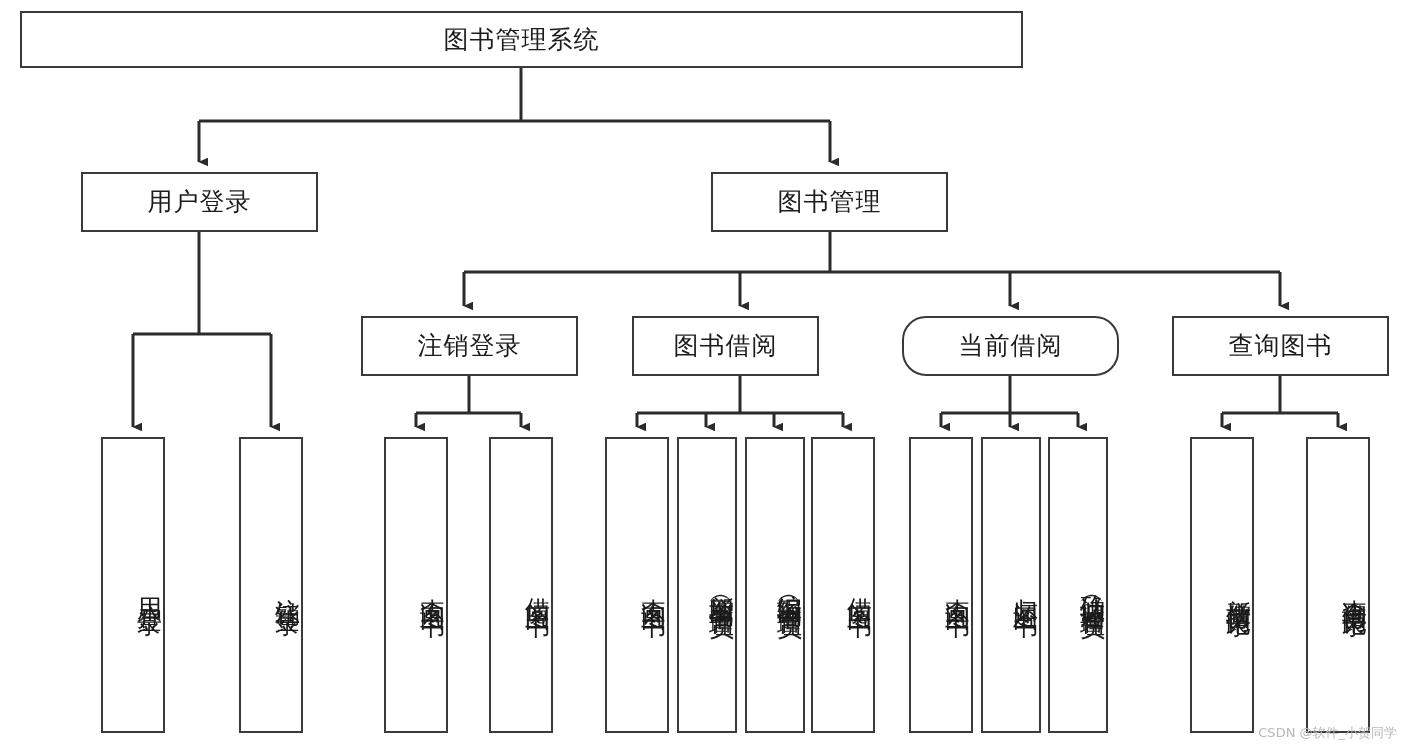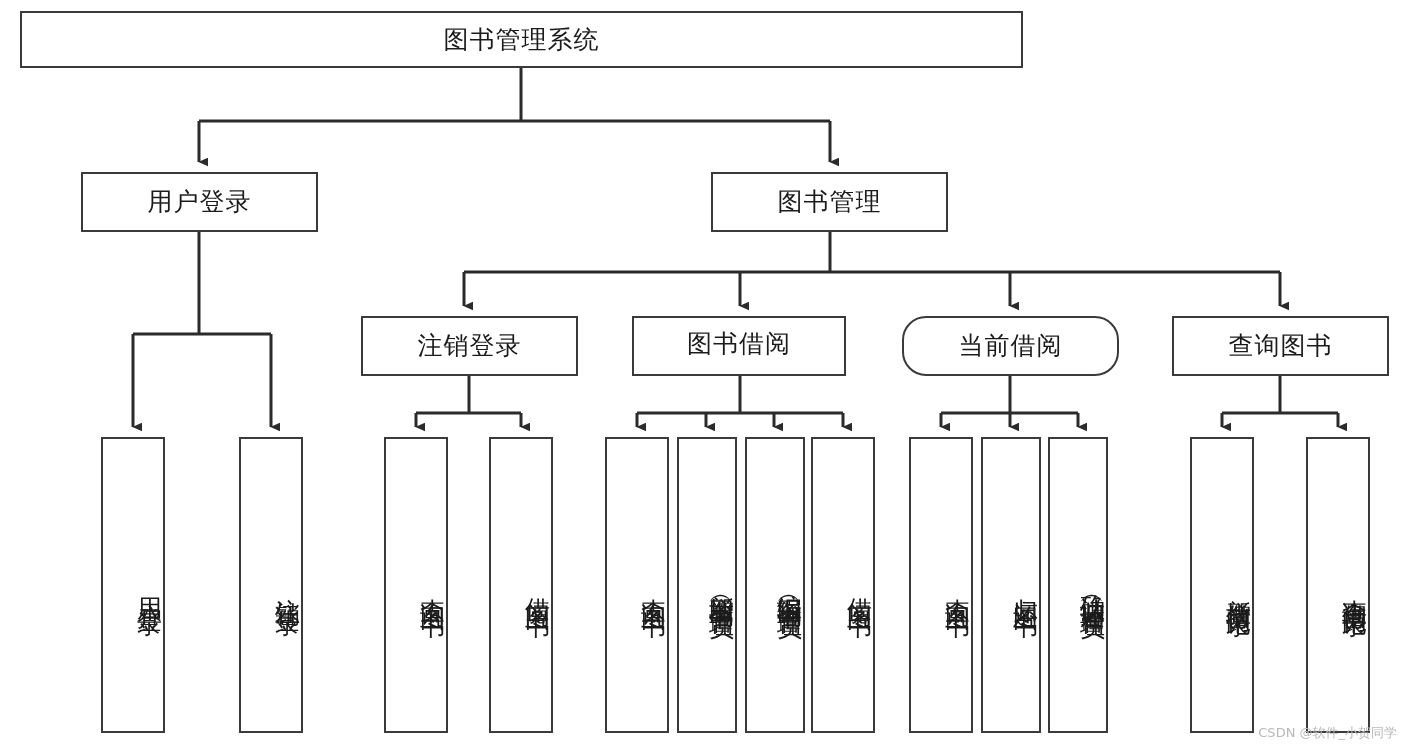--- a/index.html
+++ b/index.html
@@ -104,21 +104,21 @@
       <path d="M1338,413 L1338,427" marker-end="url(#ah)"></path>
     </g>
   </svg>
 
   <div class="node h root" style="left:20px;top:11px;width:1003px;height:57px;">图书管理系统</div>
 
   <div class="node h" style="left:81px;top:172px;width:237px;height:60px;">用户登录</div>
   <div class="node h" style="left:711px;top:172px;width:237px;height:60px;">图书管理</div>
 
   <div class="node h" style="left:361px;top:316px;width:217px;height:60px;">注销登录</div>
-  <div class="node h" style="left:632px;top:316px;width:214px;height:60px;font-family:Liberation Mono, monospace;">图书借阅</div>
+  <div class="node h" style="left:632px;top:316px;width:187px;height:60px;">图书借阅</div>
   <div class="node h" style="left:902px;top:316px;width:217px;height:60px;border-radius:24px;">当前借阅</div>
   <div class="node h" style="left:1172px;top:316px;width:217px;height:60px;">查询图书</div>
 
   <div class="node v" style="left:101px;top:437px;width:64px;height:296px;">用户登录</div>
   <div class="node v" style="left:239px;top:437px;width:64px;height:296px;">注销登录</div>
 
   <div class="node v" style="left:384px;top:437px;width:64px;height:296px;">查询图书</div>
   <div class="node v" style="left:489px;top:437px;width:64px;height:296px;">借阅图书</div>
 
   <div class="node v" style="left:605px;top:437px;width:64px;height:296px;">查询图书</div>

